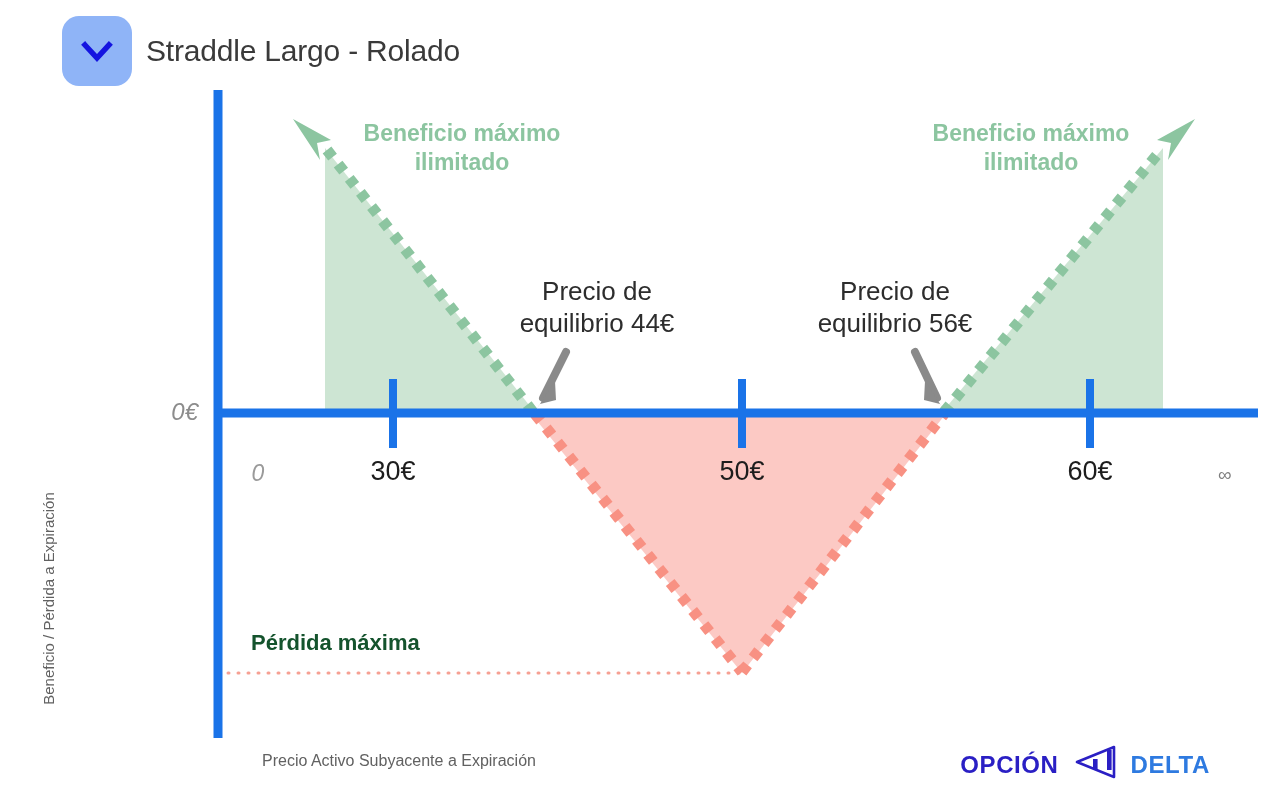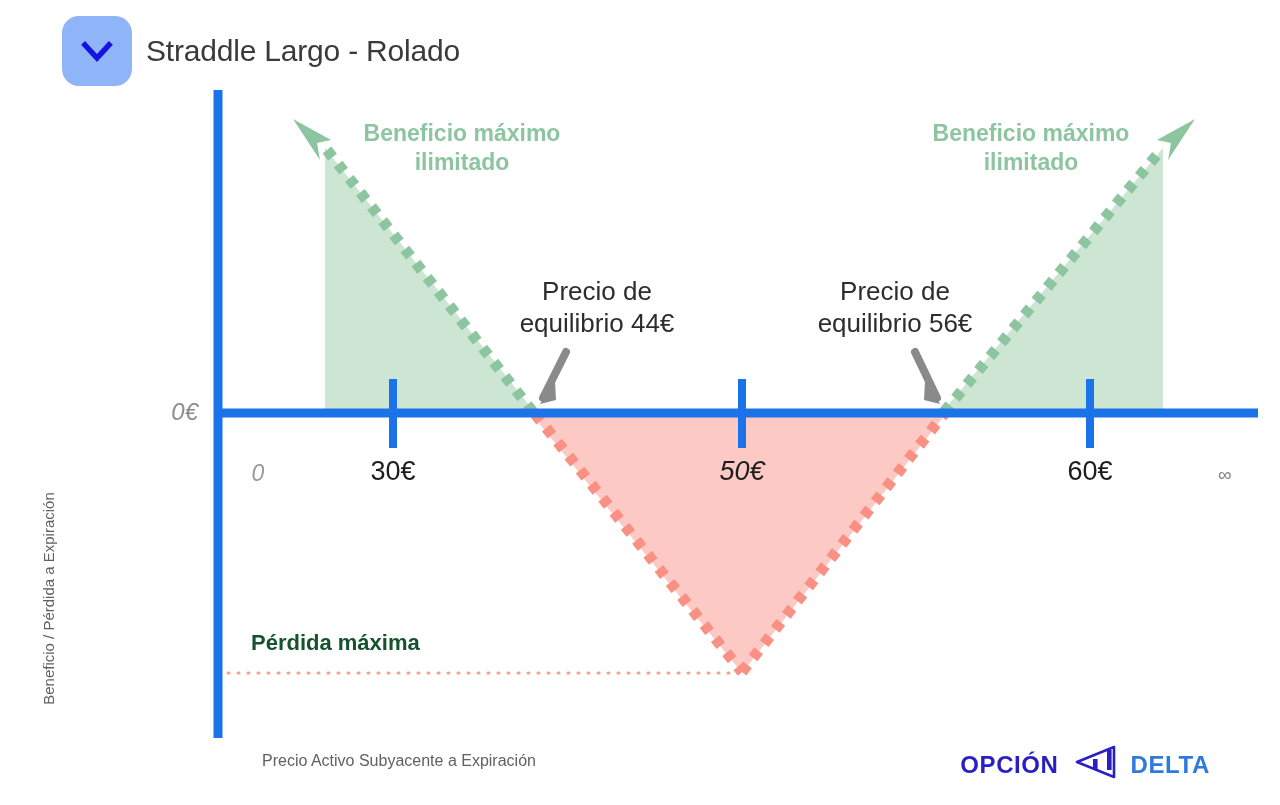--- a/index.html
+++ b/index.html
@@ -220,21 +220,21 @@
 
     <div class="ann ann-dark" style="left:780px; top:275px; width:230px;">Precio de
 equilibrio 56€</div>
 
     <div class="ann ann-red" style="left:251px; top:629px;">Pérdida máxima</div>
 
     <div class="axis-value" style="left:100px; top:398px; width:98px;">0€</div>
 
     <div class="tick-label muted" style="left:228px; top:460px; width:60px;">0</div>
     <div class="tick-label" style="left:333px; top:456px; width:120px;">30€</div>
-    <div class="tick-label" style="left:682px; top:456px; width:120px;font-style:italic;">50€</div>
+    <div class="tick-label" style="left:682px; top:456px; width:120px;">50€</div>
     <div class="tick-label" style="left:1030px; top:456px; width:120px;">60€</div>
     <div class="inf-label" style="left:1218px; top:464px;">∞</div>
 
     <div class="ylabel">Beneficio / Pérdida a Expiración</div>
     <div class="xlabel">Precio Activo Subyacente a Expiración</div>
   </div>
 
   <div class="logo">
     <span class="logo-word-left">OPCIÓN</span>
     <span>

